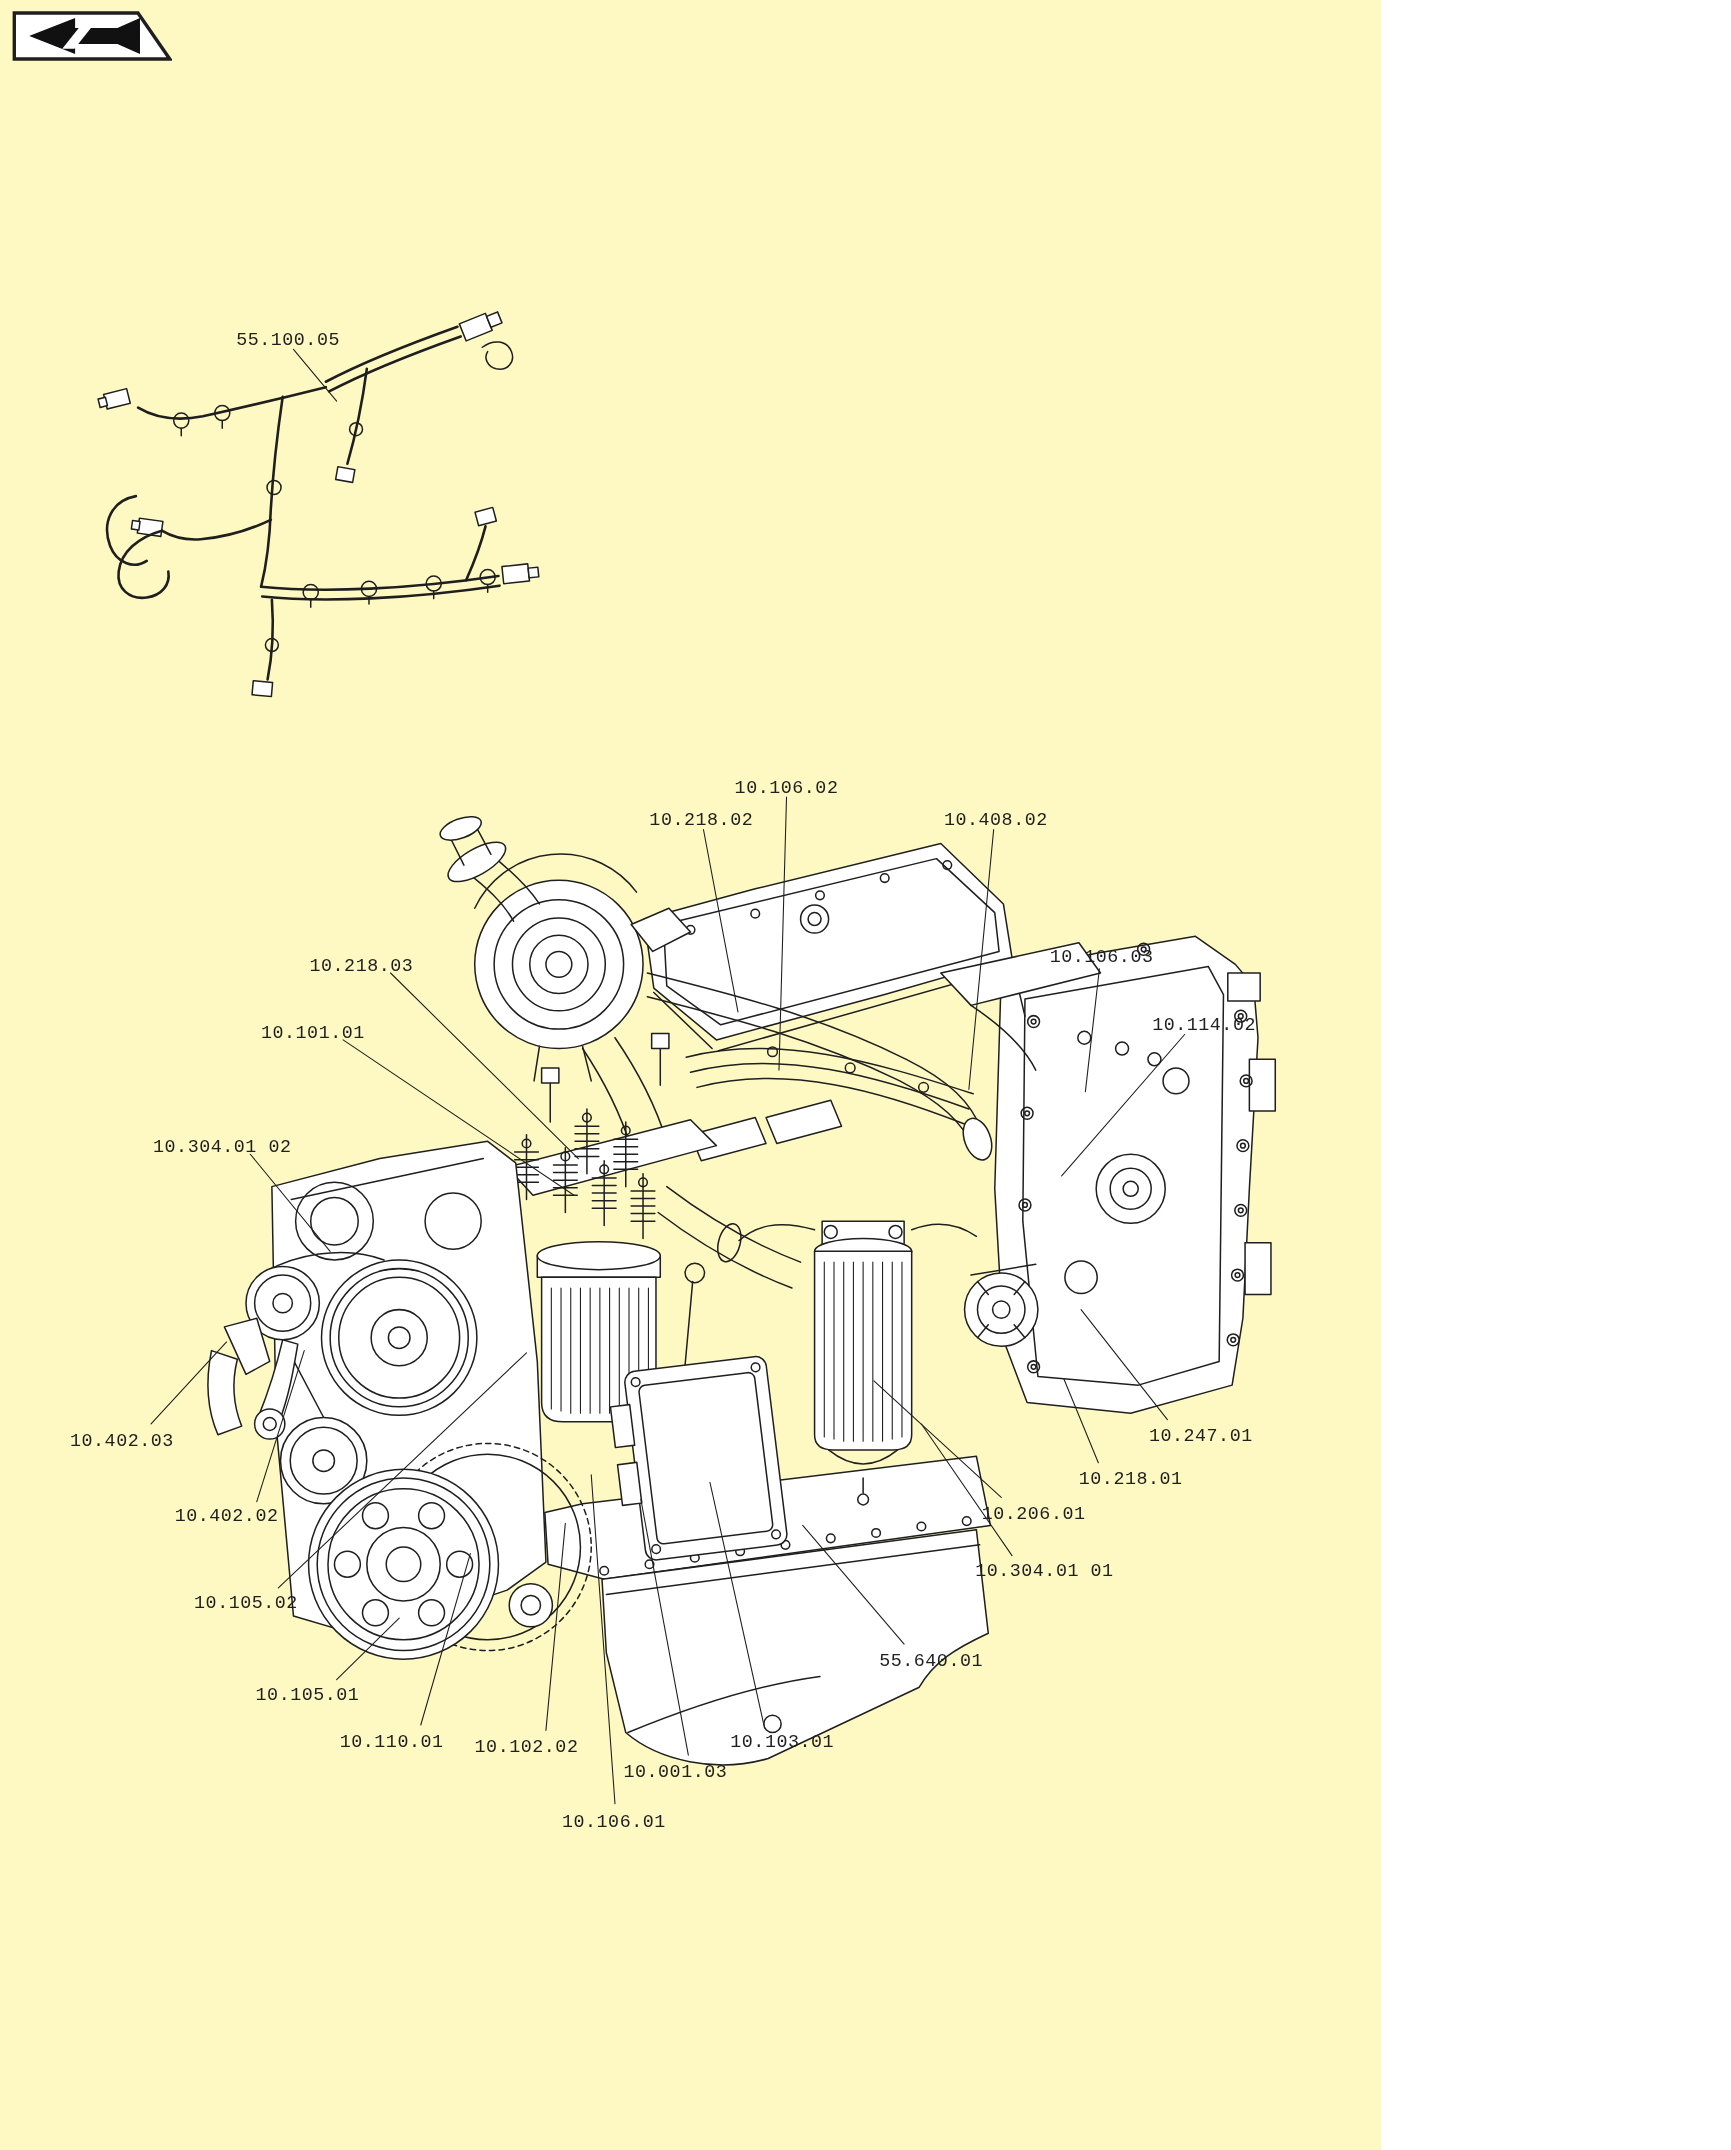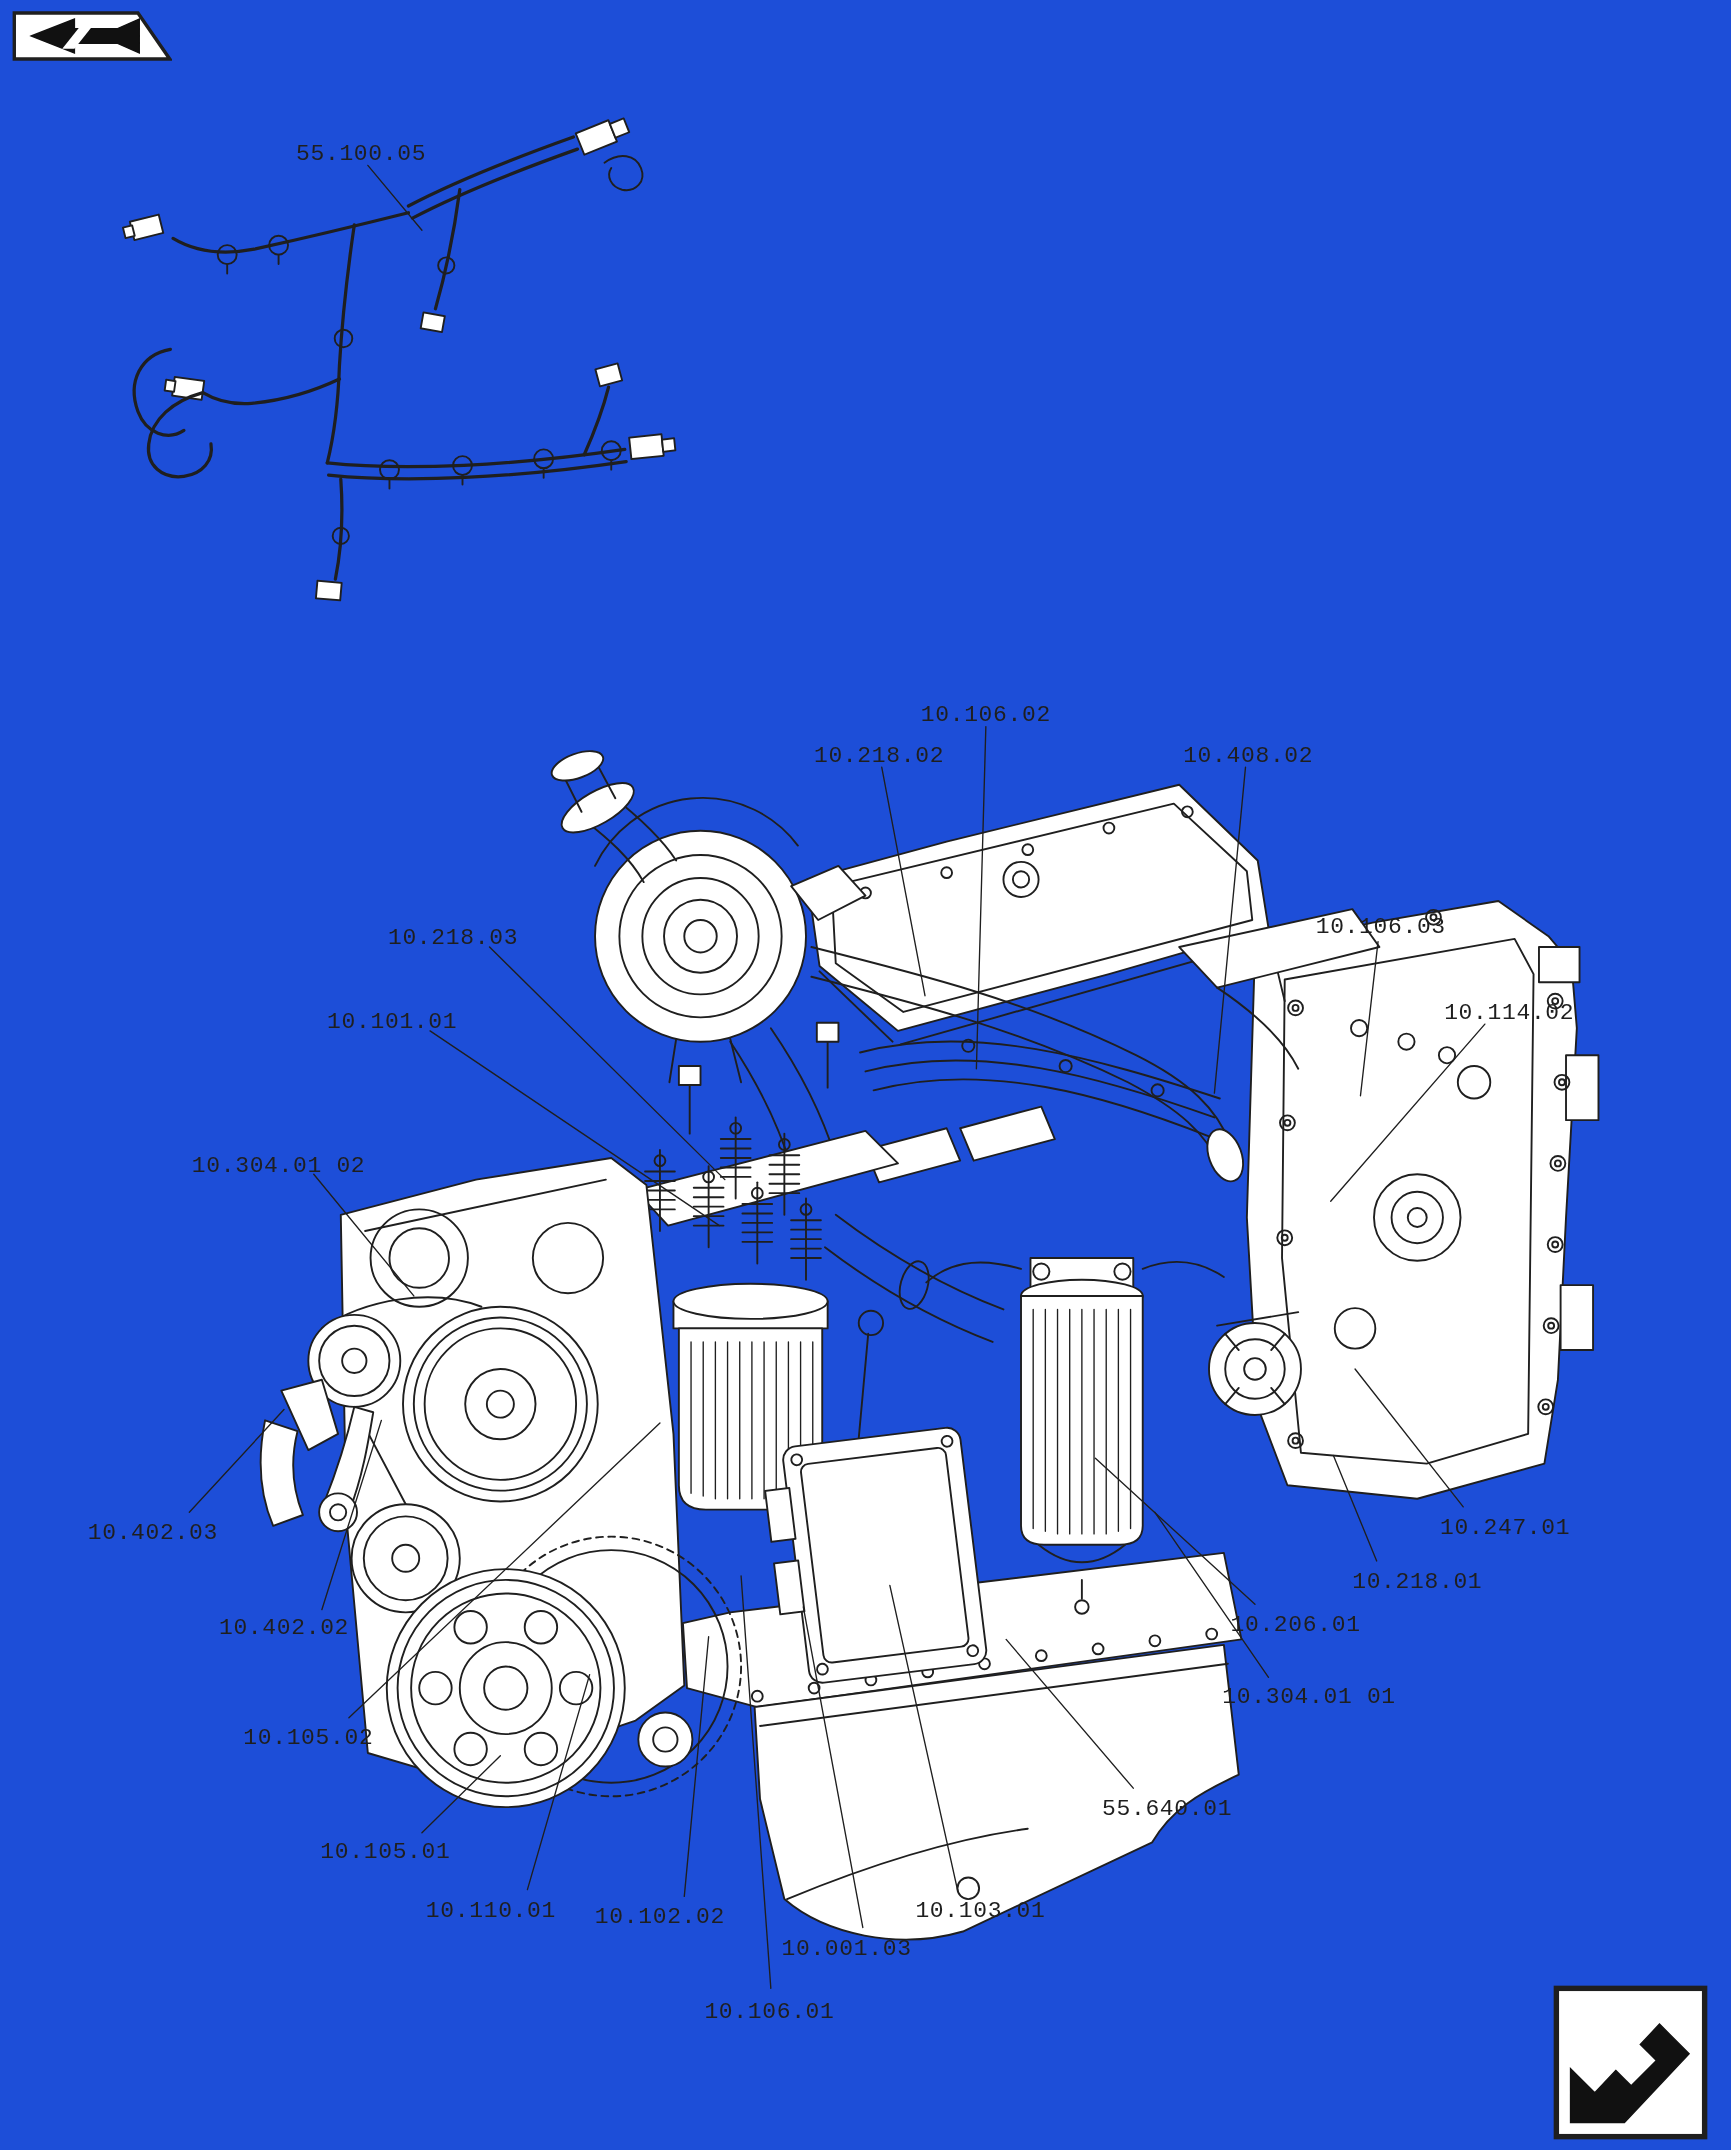--- a/index.html
+++ b/index.html
@@ -1,18 +1,18 @@
 <!DOCTYPE html>
 <html style="font-size:9.5px"><head>
 <meta charset="utf-8">
 <style>
   * { box-sizing: border-box; }
   html, body { margin: 0; padding: 0; background: #ffffff; }
   body { font-family: "Liberation Mono", "DejaVu Sans Mono", monospace; }
-  .page { position: relative; width: 1731px; height: 2151px; background: #1d4ed8; overflow: hidden; }
+  .page { position: relative; width: 1381px; height: 2151px; background: #fef9c3; overflow: hidden; }
   .art { position: absolute; left: 0; top: 0; width: 100%; height: 100%; }
   .ln  { stroke: #1f1f1f; fill: none; stroke-width: 1.4; stroke-linecap: round; stroke-linejoin: round; }
   .lnf { stroke: #1f1f1f; fill: #ffffff; stroke-width: 1.4; stroke-linejoin: round; }
   .thick { stroke-width: 2.4; }
   .thin  { stroke-width: 1; }
   .dash  { stroke-dasharray: 5 4; }
   .callout { font-family: "Liberation Mono", "DejaVu Sans Mono", monospace; font-size: 17px; fill: #1f1f1f; letter-spacing: .5px; }
   .navbtn { position: absolute; margin: 0; padding: 0; border: 0; background: transparent; cursor: pointer; }
   .navbtn svg { display: block; width: 100%; height: 100%; }
   .navshape { stroke: #1f1f1f; stroke-width: 2.5; fill: #ffffff; stroke-linejoin: miter; }

